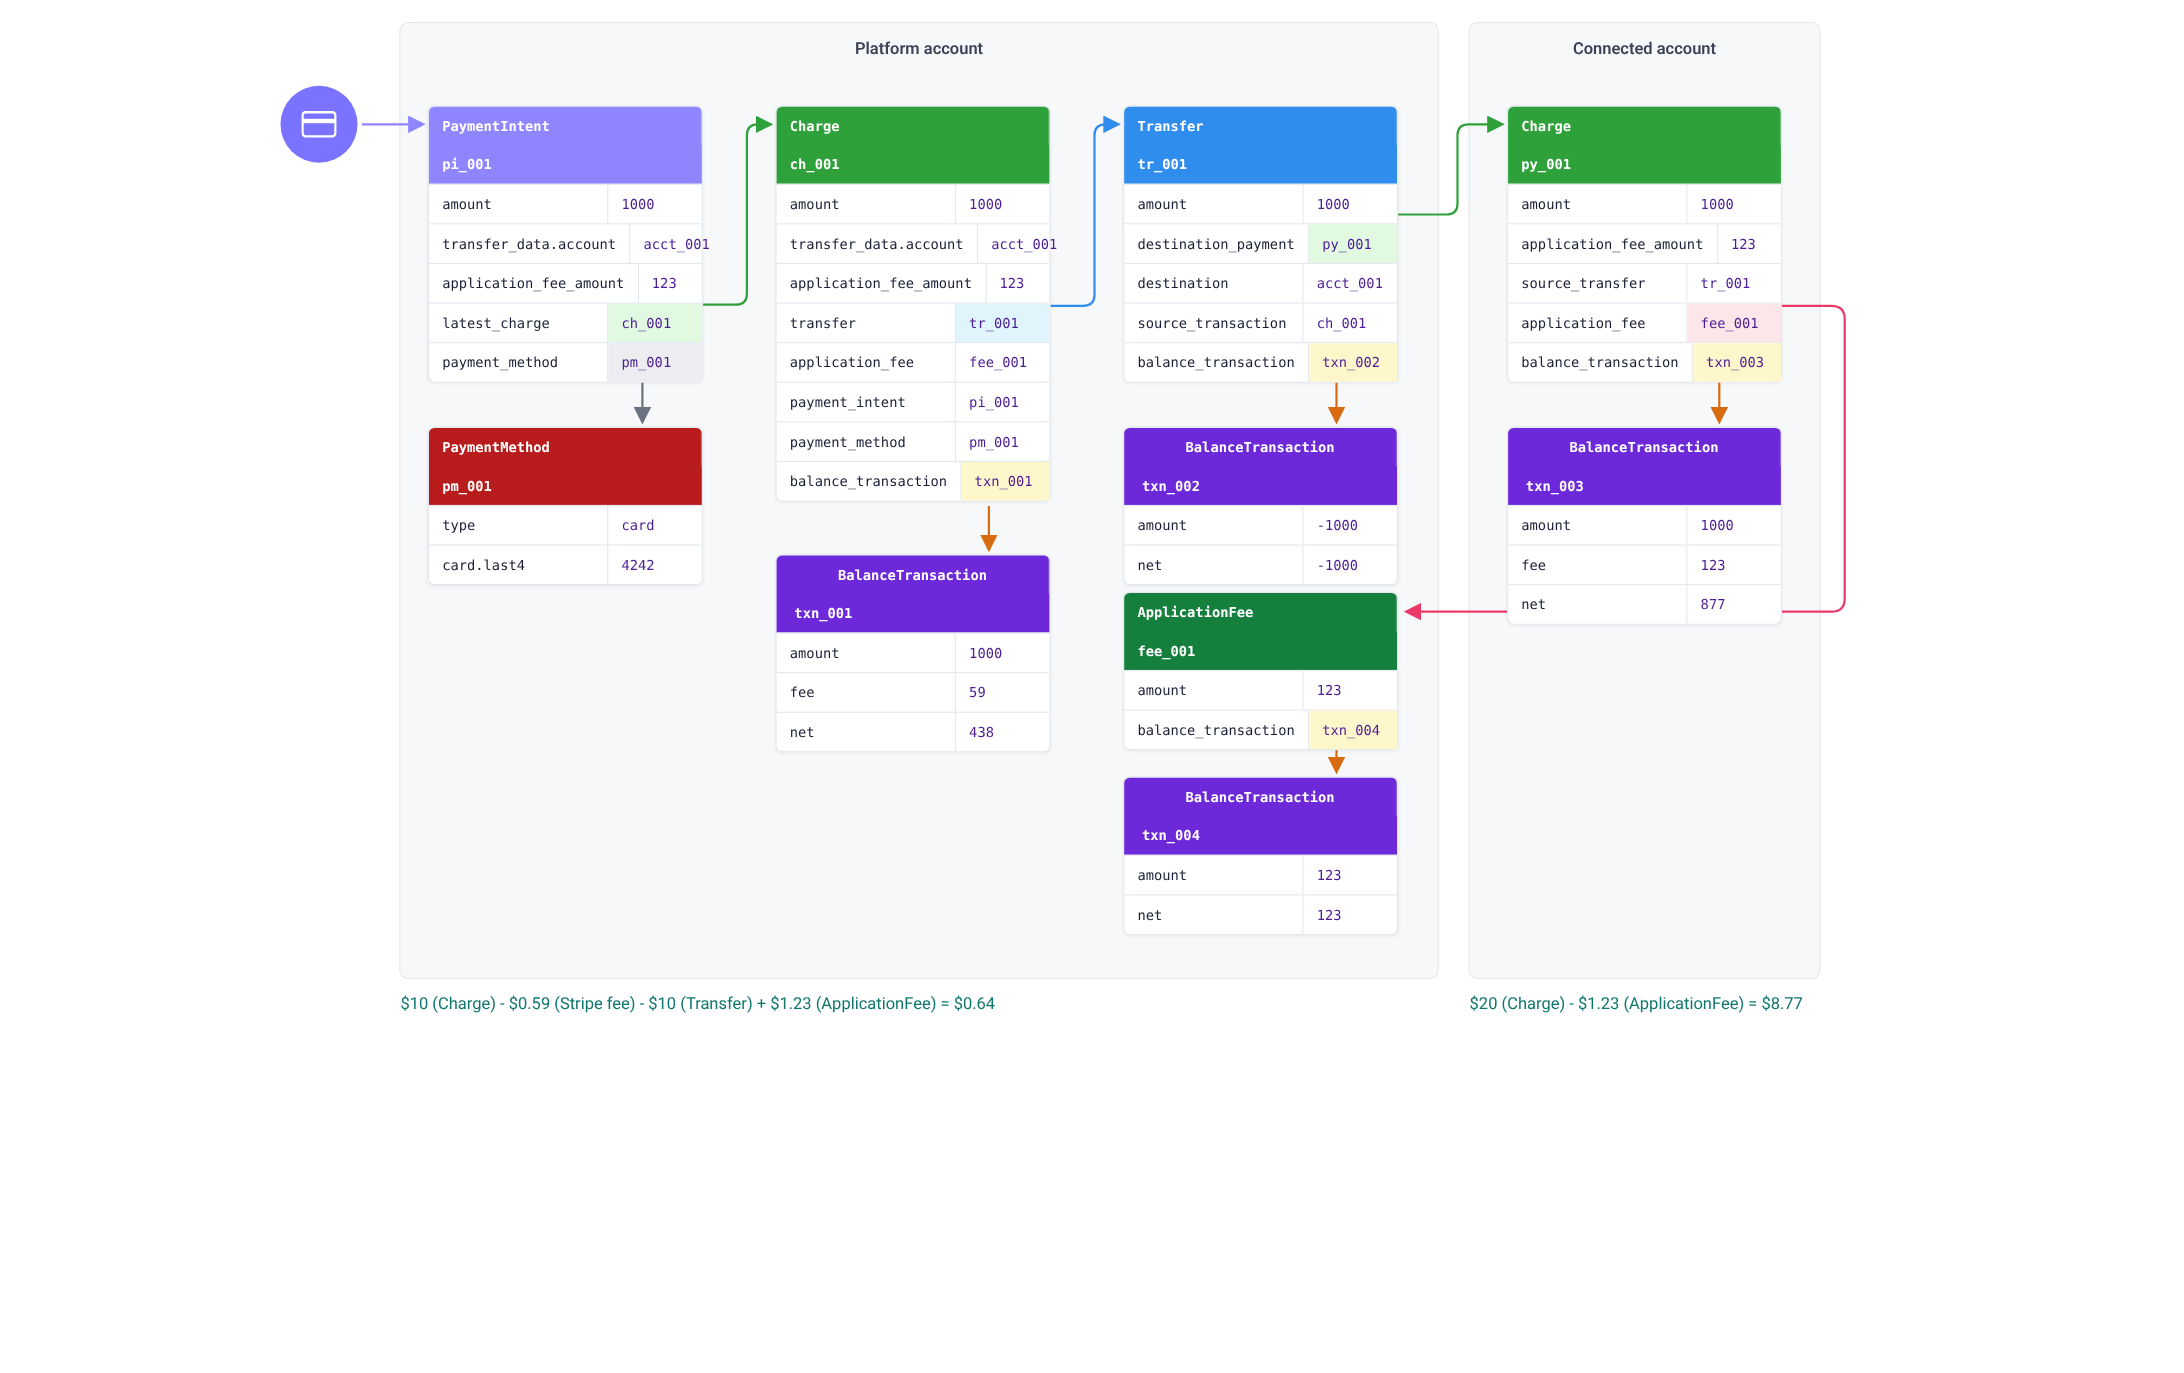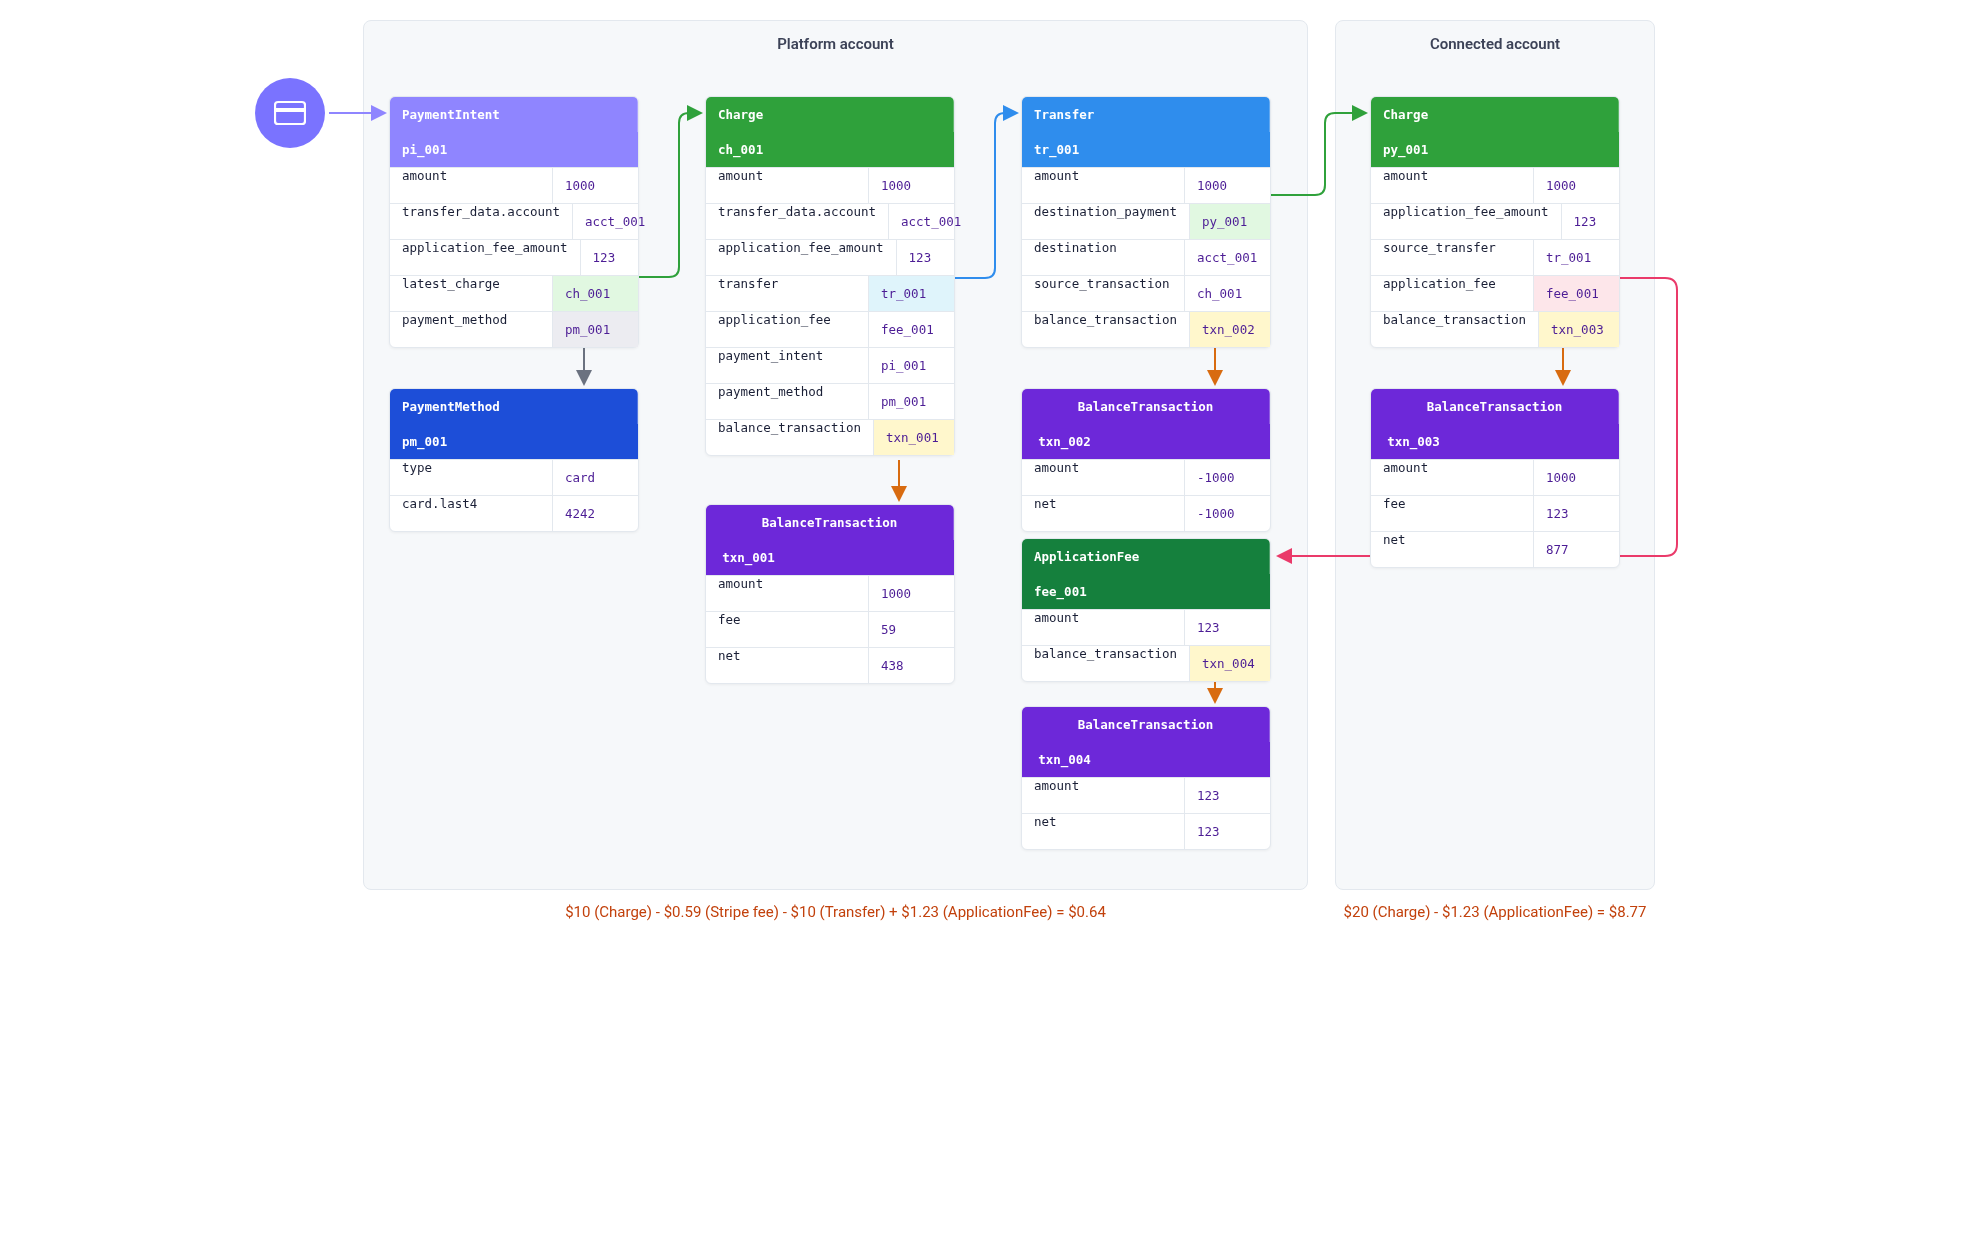--- a/index.html
+++ b/index.html
@@ -37,23 +37,23 @@
     text-align: center;
     color: #3c4257;
     font-weight: 600;
     font-size: 15px;
   }
   .panel-footer {
     position: absolute;
     bottom: -32px;
     left: 0;
     right: 0;
-    text-align: center;
+    text-align: left;
     font-size: 15px;
-    color: #c2410c;
+    color: #0f766e;
   }
   .card-icon {
     position: absolute;
     width: 70px;
     height: 70px;
     border-radius: 50%;
     background: #7a73ff;
     display: flex;
     align-items: center;
     justify-content: center;
@@ -86,41 +86,41 @@
   .obj .hdr .id {
     width: 85px;
     padding: 10px 12px;
   }
   .obj .row {
     display: flex;
     border-top: 1px solid #e3e8ee;
   }
   .obj .row .k {
     flex: 1;
-    padding: 0 12px;
+    padding: 10px 12px;
     border-right: 1px solid #e3e8ee;
     color: #1a1f36;
     white-space: nowrap;
   }
   .obj .row .v {
     width: 85px;
     padding: 10px 12px;
     color: #4c1d95;
     white-space: nowrap;
   }
   .hl-green  { background: #e1f8e1; }
   .hl-gray   { background: #ececf1; }
   .hl-cyan   { background: #dff4fb; }
   .hl-yellow { background: #fff7cc; }
   .hl-pink   { background: #fde6ea; }
 
   .c-purple  { background: #8f85ff; }
   .c-green   { background: #2fa13b; }
   .c-blue    { background: #2f8ded; }
-  .c-gray    { background: #1d4ed8; }
+  .c-gray    { background: #b91c1c; }
   .c-orange  { background: #6d28d9; text-align: center; }
   .c-pink    { background: #15803d; }
 </style>
 </head>
 <body>
 
 <div class="diagram-wrap">
 
   <div class="card-icon" style="top:58px; left:10px;">
     <svg viewBox="0 0 32 24" fill="none">

